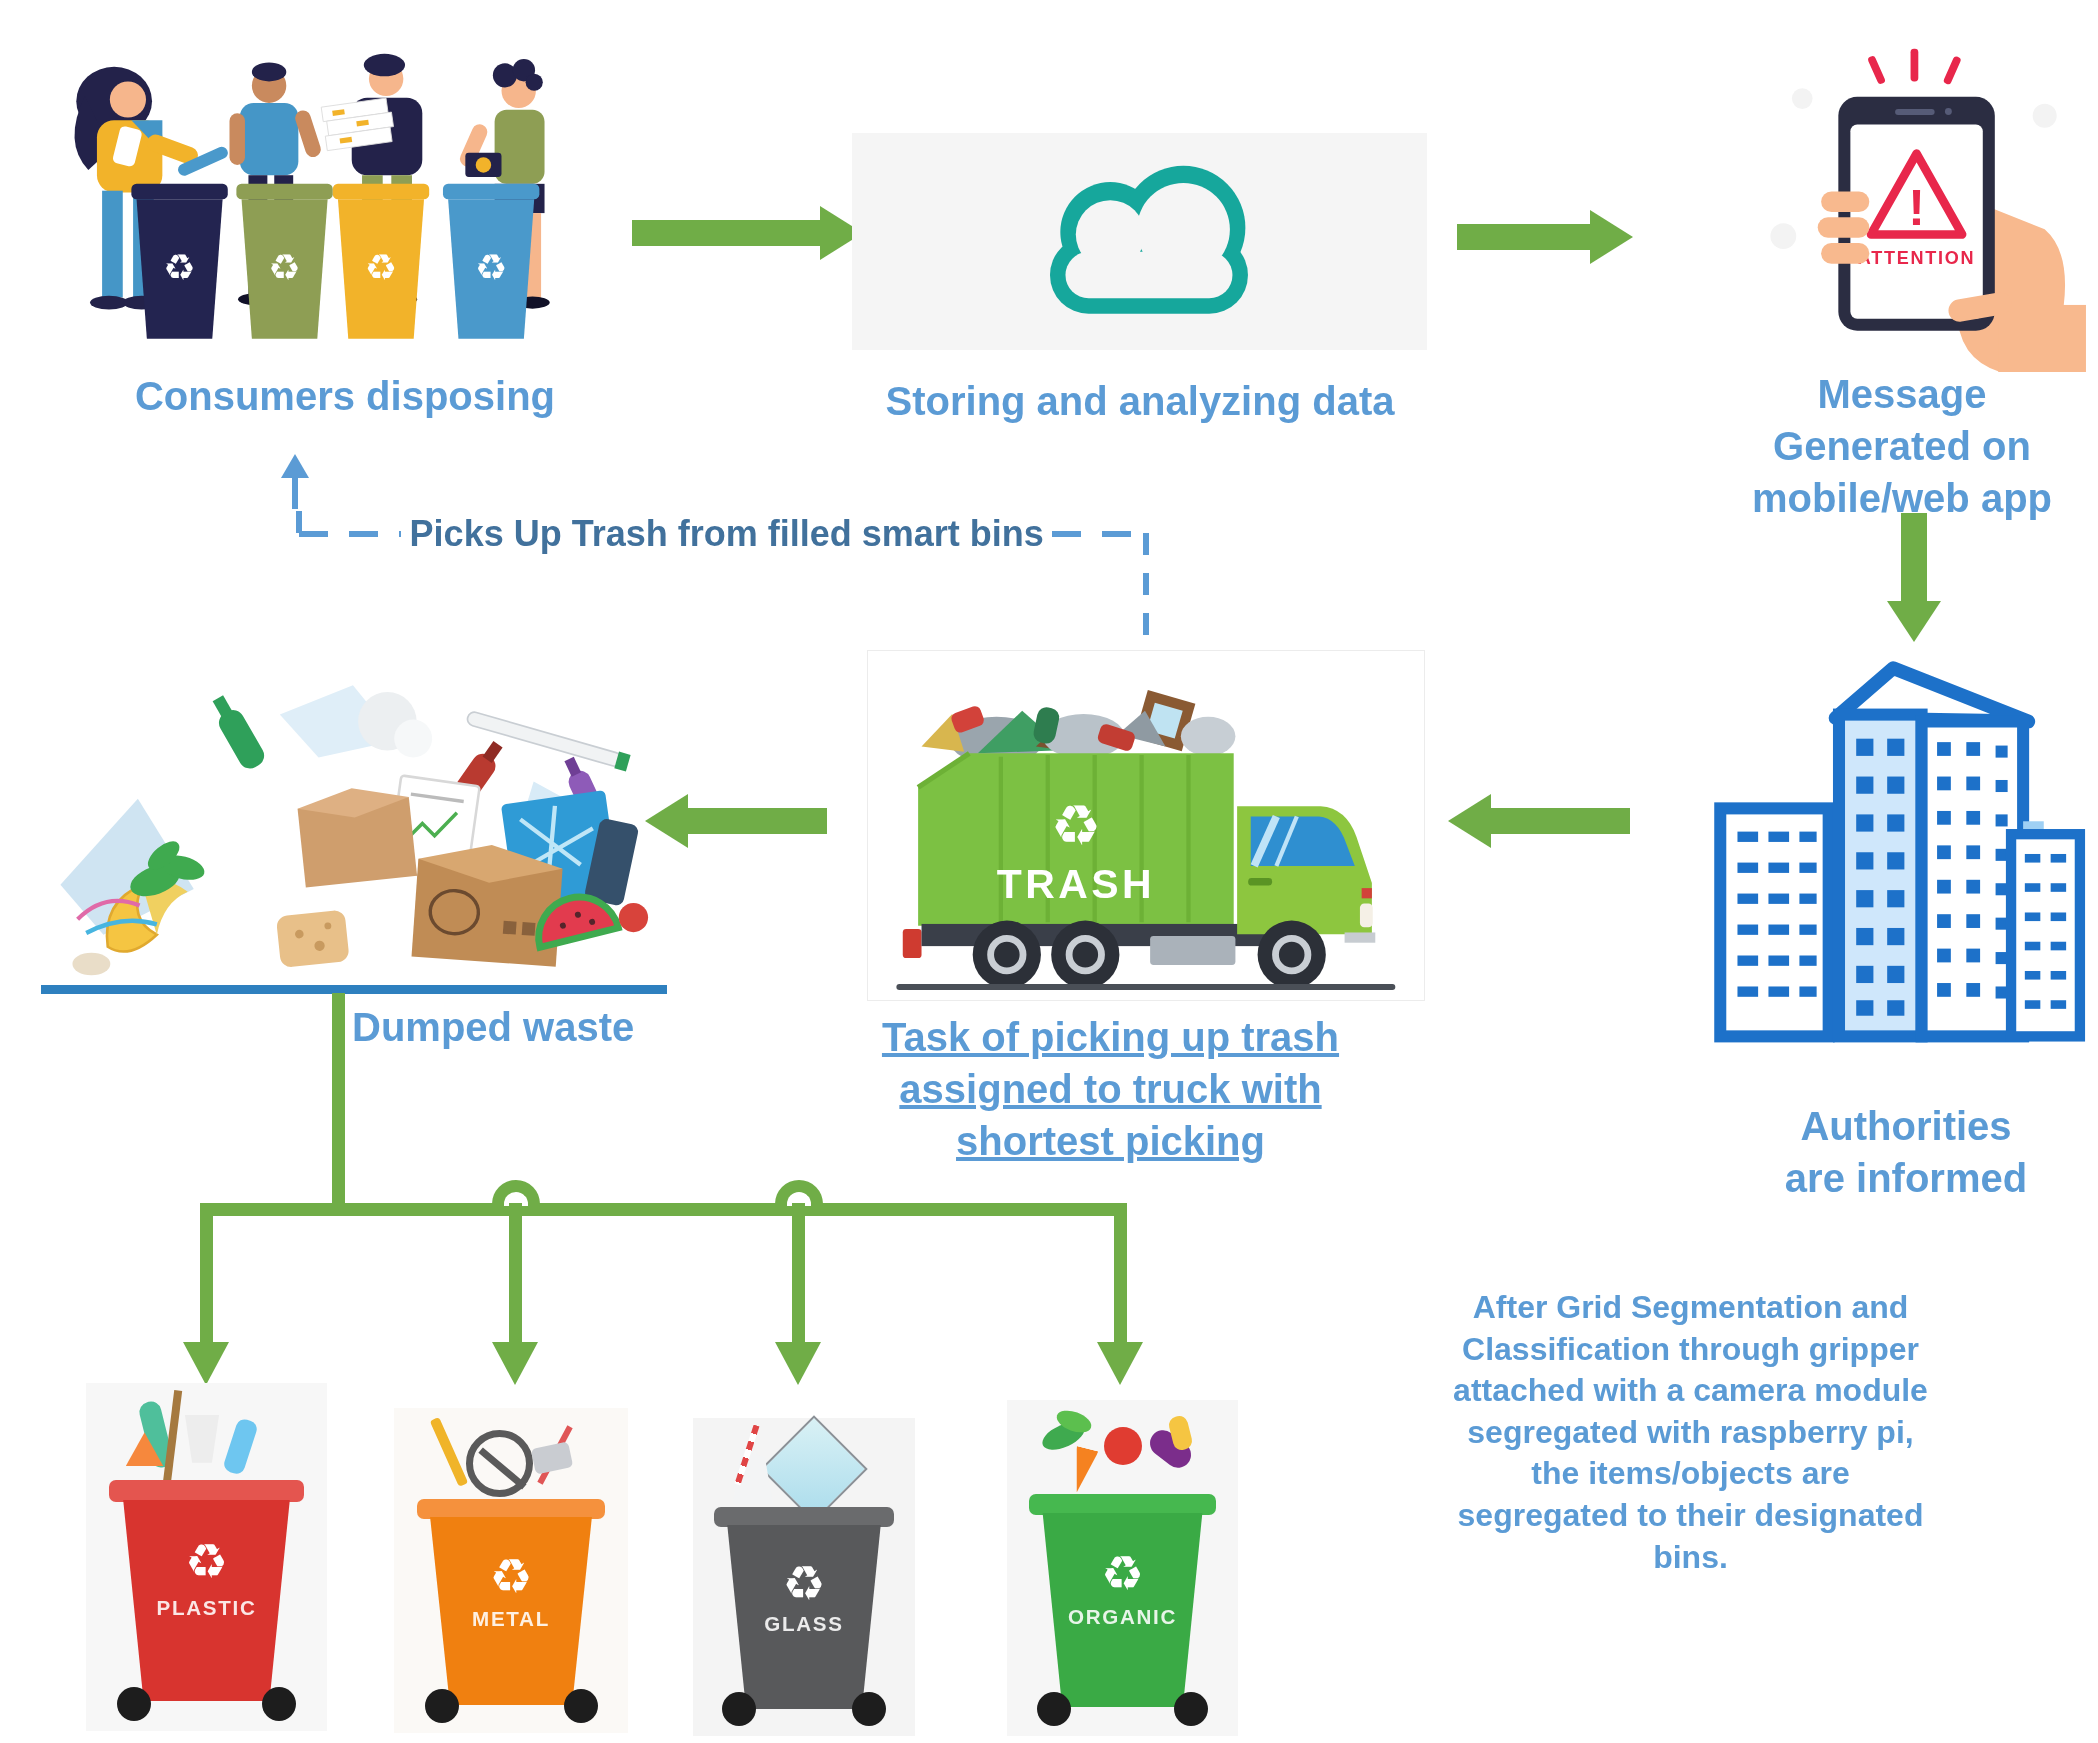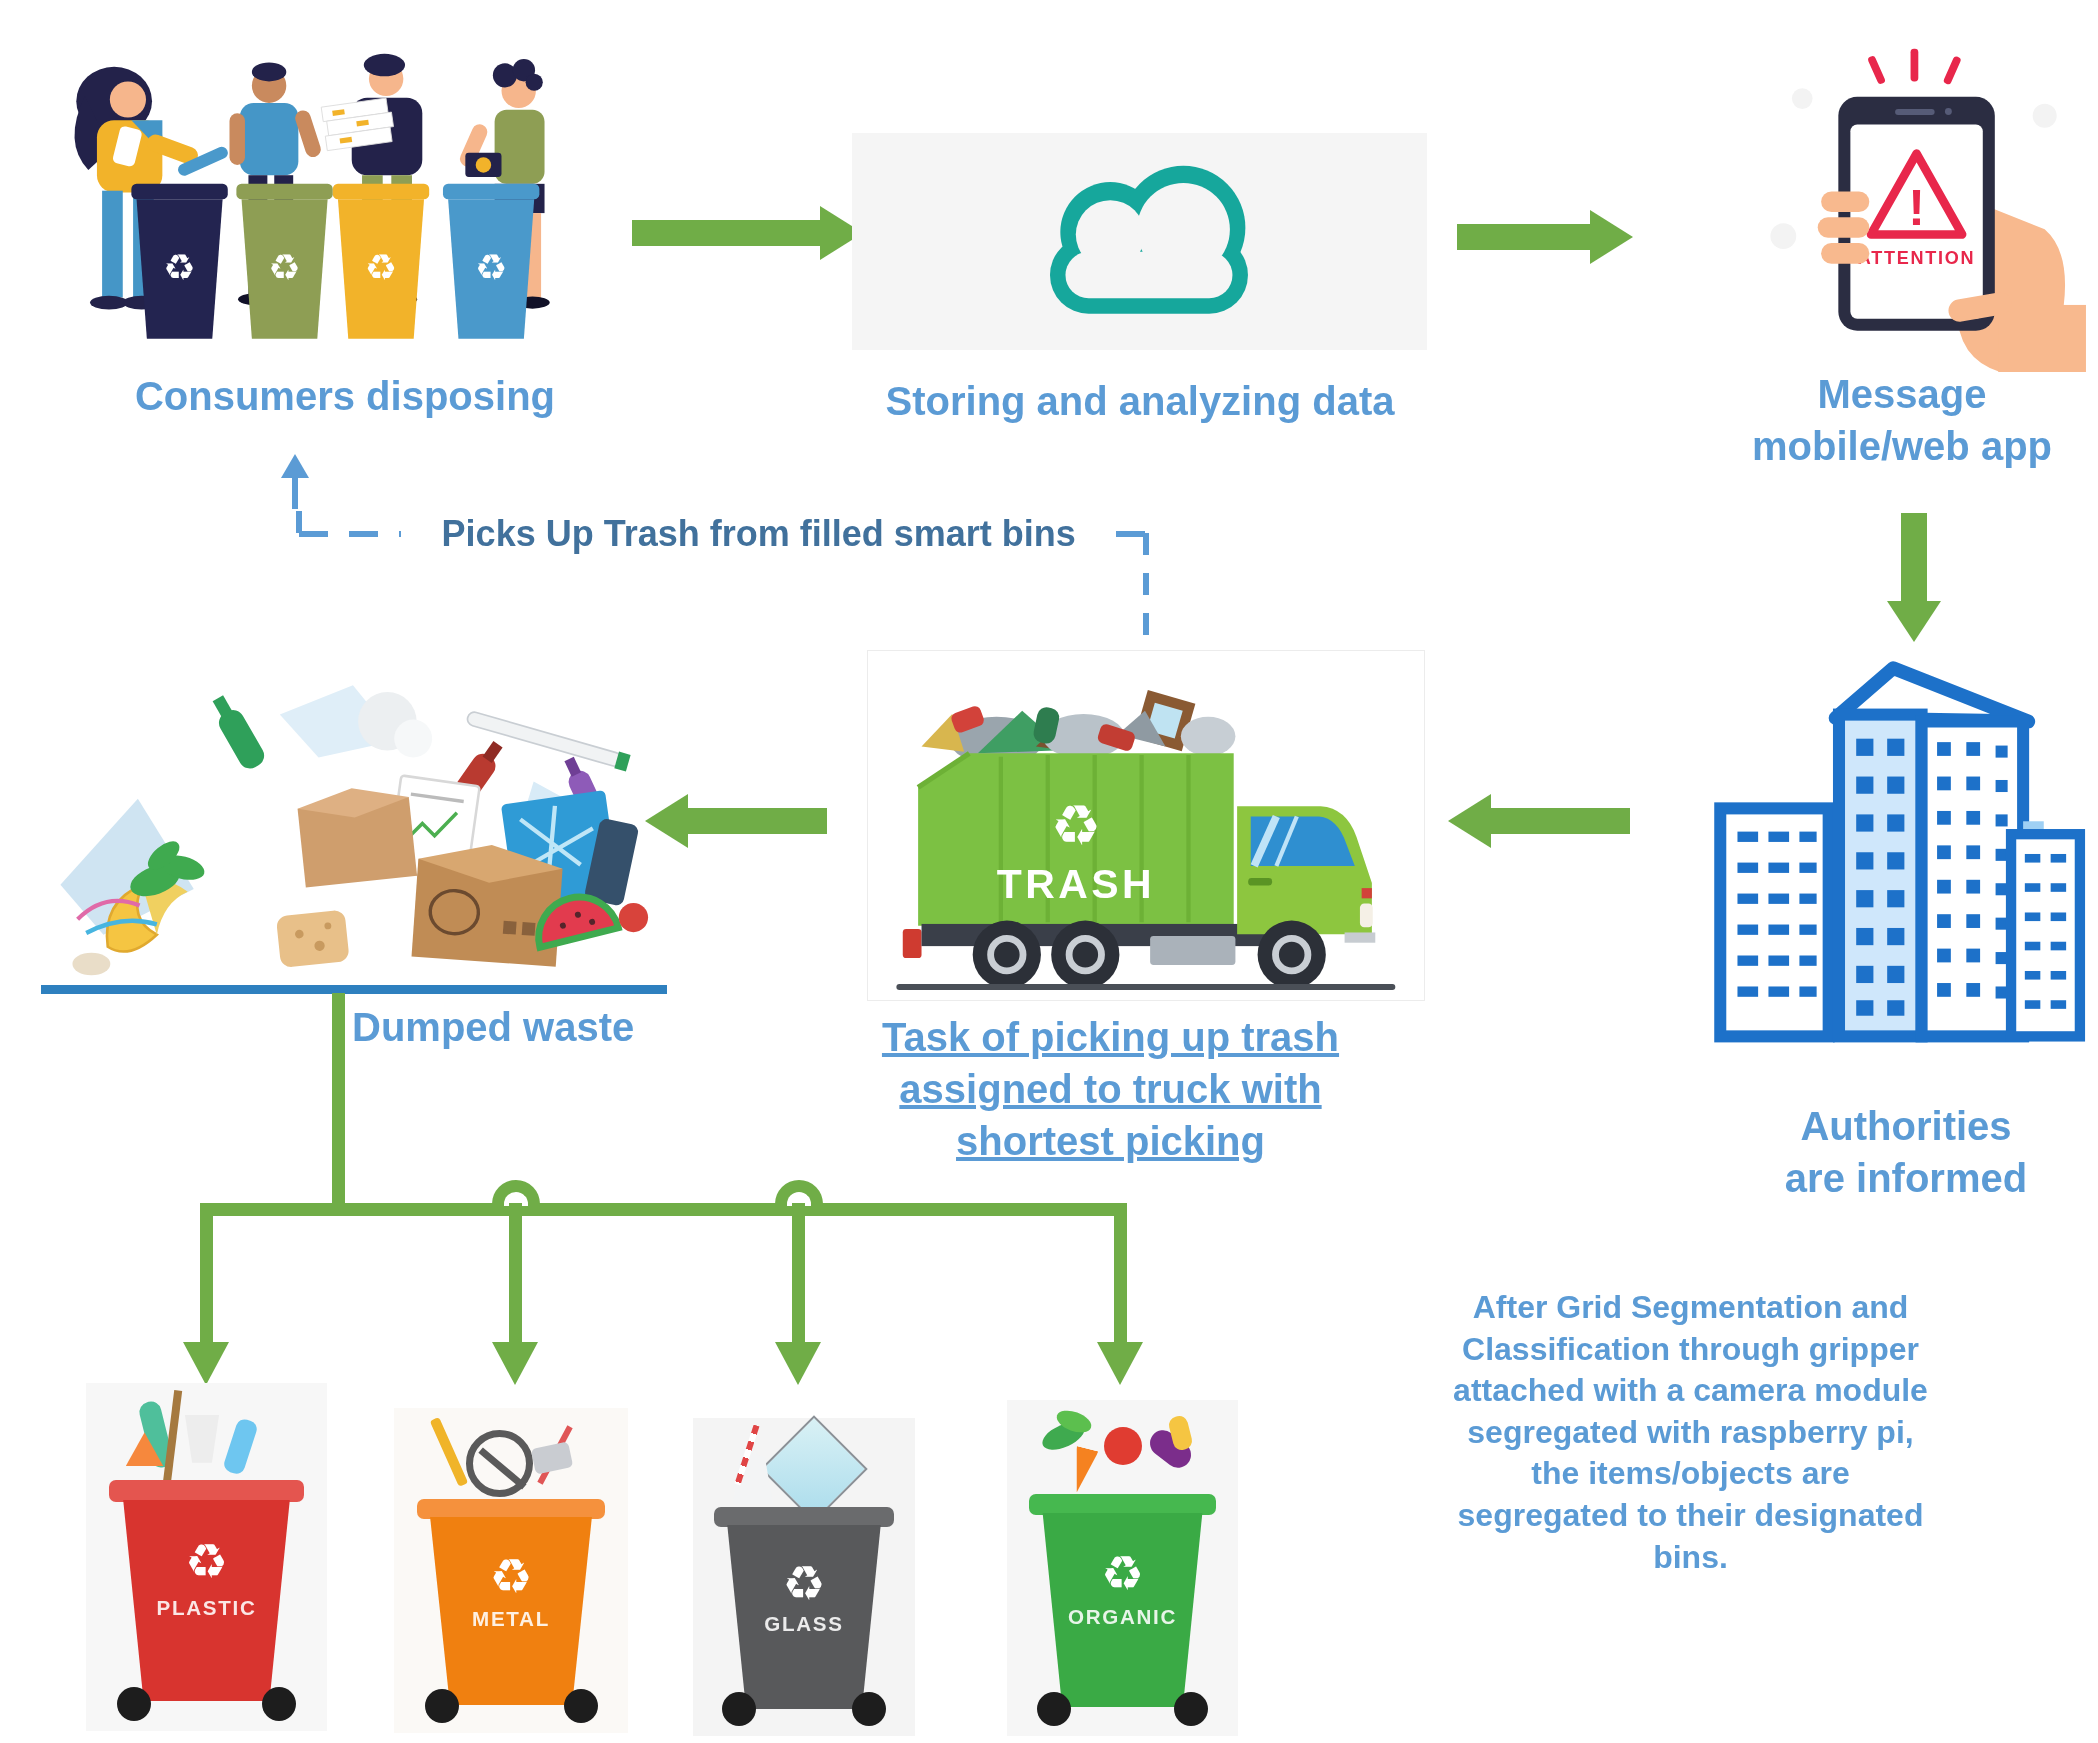--- a/index.html
+++ b/index.html
@@ -3,21 +3,21 @@
 <meta charset="utf-8">
 <style>
   html,body { margin:0; padding:0; background:#ffffff; }
   #canvas {
     position:relative; width:2098px; height:1743px; background:#ffffff;
     font-family:"Liberation Sans", sans-serif; overflow:hidden;
   }
   #canvas * { box-sizing:border-box; }
   svg text { font-family:"Liberation Sans", sans-serif; }
 
-  .abs { position:absolute;gap:32px; }
+  .abs { position:absolute; }
   .panel { position:absolute; }
 
   
   .cap { position:absolute; color:#5b9bd5; font-weight:bold; text-align:center;
          font-size:40px; line-height:1.3; }
   #cap-consumers  { left:47px;   top:370px;  width:508px;text-align:right; }
   #cap-cloud      { left:856px;  top:375px;  width:568px; }
   #cap-message    { left:1747px; top:368px;  width:310px; }
   #cap-authorities{ left:1777px; top:1100px; width:258px; }
   #cap-truck      { left:848px; top:1011px; width:525px;text-decoration:underline; }
@@ -245,20 +245,21 @@
       <g fill="#f8b98e">
         <rect x="92" y="168" width="56" height="24" rx="12"></rect>
         <rect x="88" y="198" width="60" height="24" rx="12"></rect>
         <rect x="92" y="228" width="56" height="24" rx="12"></rect>
         <rect x="238" y="296" width="74" height="26" rx="13" transform="rotate(-10 238 296)"></rect>
       </g>
     </svg>
   </div>
   <div class="cap" id="cap-message">
     <div>Message</div>
+    <div>Generated on</div>
     <div>mobile/web app</div>
   </div>
 
   <div class="arrowD" id="arrow-3">
     <div class="sh"></div>
     <div class="hd"></div>
   </div>
 
   <div class="panel" id="buildings-panel">
     <svg viewBox="0 0 440 530" width="379" height="456">

